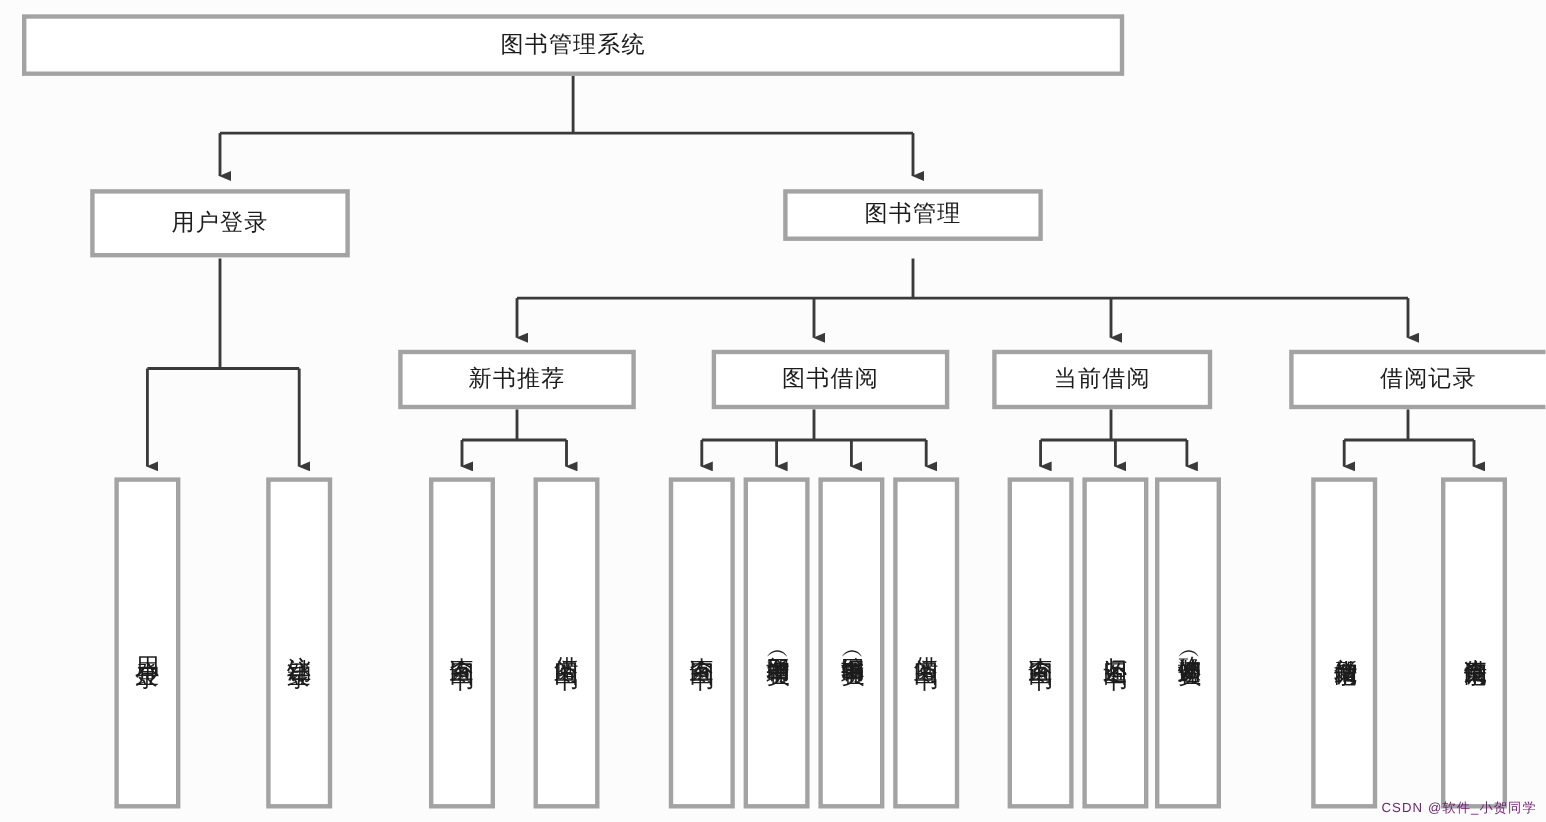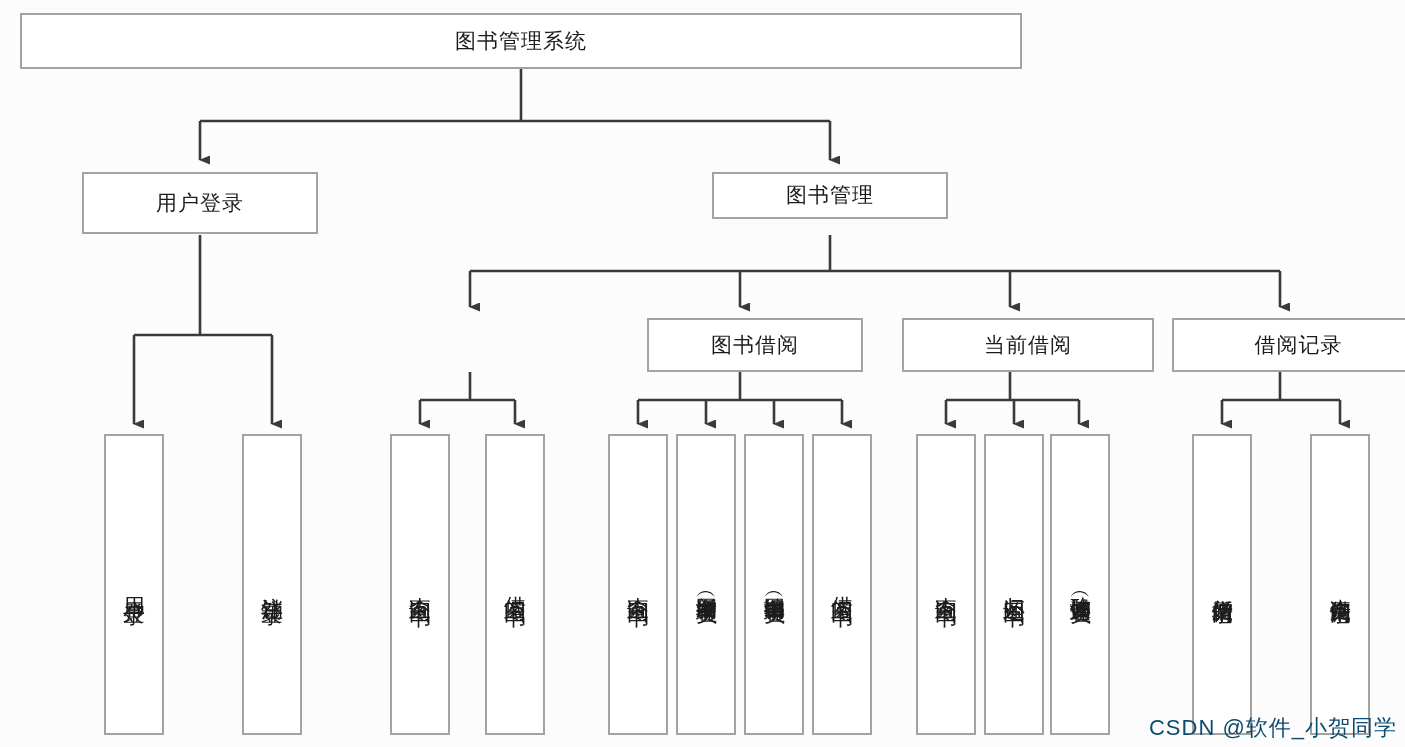--- a/index.html
+++ b/index.html
@@ -9,21 +9,21 @@
     font-family:"Liberation Sans","DejaVu Sans",sans-serif;
     overflow:hidden;
   }
   #stage{position:relative;width:1405px;height:747px;}
   svg.wires{position:absolute;left:0;top:0;width:1405px;height:747px;pointer-events:none;}
 
   .node{
     position:absolute;
     box-sizing:border-box;
     background:#ffffff;
-    border:2px solid #a3a3a3;
+    border:4px solid #a3a3a3;
     display:flex;align-items:center;justify-content:center;
     color:#1c1c1c;
     z-index:2;
   }
   .node .lbl{
     display:block;
     text-align:center;
     line-height:1.18;
     white-space:nowrap;
   }
@@ -34,22 +34,22 @@
     text-orientation:upright;
     font-size:22px;
     letter-spacing:3px;
     white-space:nowrap;
   }
   .node.vert.tight .lbl{letter-spacing:1px;font-size:21px;}
 
   .watermark{
     position:absolute;
     right:8px;bottom:4px;
-    font-size:22px;
-    color:#0c4a6e;
+    font-size:12px;
+    color:#701a75;
     letter-spacing:1px;
     z-index:3;
     white-space:nowrap;
   }
 </style>
 </head>
 <body>
 
 <div id="stage">
 
@@ -107,24 +107,27 @@
     <span class="lbl">图书管理系统</span>
   </div>
 
   <div class="node horiz" style="left:82px;top:172px;width:236px;height:62px;">
     <span class="lbl">用户登录</span>
   </div>
   <div class="node horiz" style="left:712px;top:172px;width:236px;height:47px;">
     <span class="lbl">图书管理</span>
   </div>
 
+  <div class="node horiz" style="left:362px;top:318px;width:216px;height:54px;">
+    <span class="lbl">新书推荐</span>
+  </div>
   <div class="node horiz" style="left:632px;top:318px;width:216px;height:54px;margin-left:15px;">
     <span class="lbl">图书借阅</span>
   </div>
-  <div class="node horiz" style="left:902px;top:318px;width:252px;height:54px;">
+  <div class="node horiz" style="left:902px;top:318px;width:200px;height:54px;">
     <span class="lbl">当前借阅</span>
   </div>
   <div class="node horiz" style="left:1172px;top:318px;width:253px;height:54px;">
     <span class="lbl">借阅记录</span>
   </div>
 
   <div class="node vert" style="left:104px;top:434px;width:60px;height:301px;">
     <span class="lbl">用户登录</span>
   </div>
   <div class="node vert" style="left:242px;top:434px;width:60px;height:301px;">

